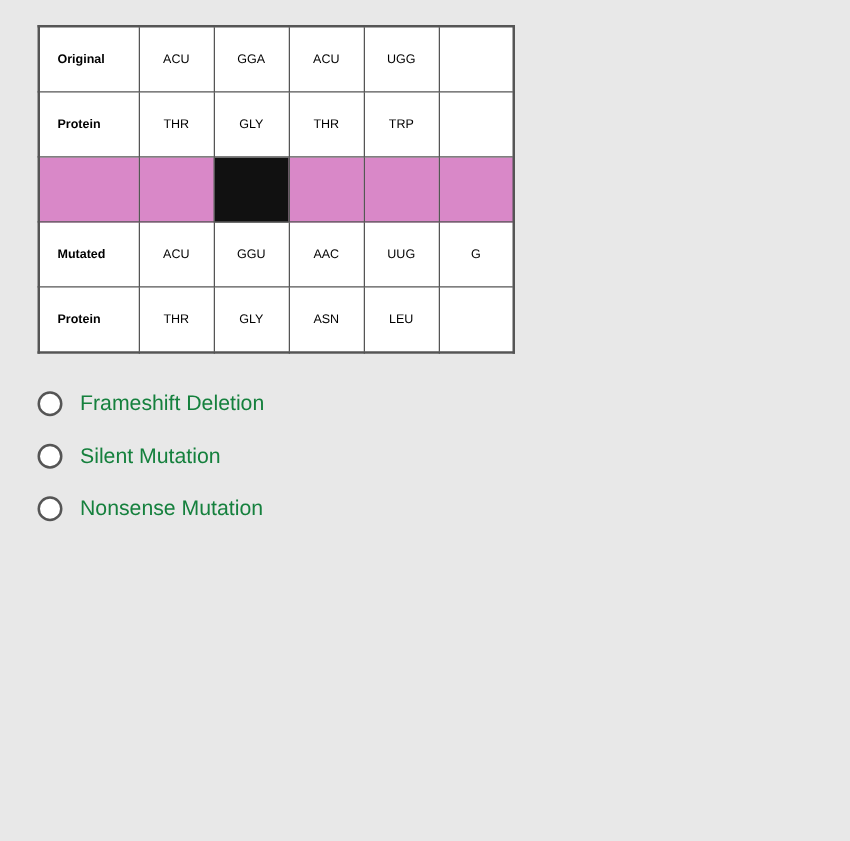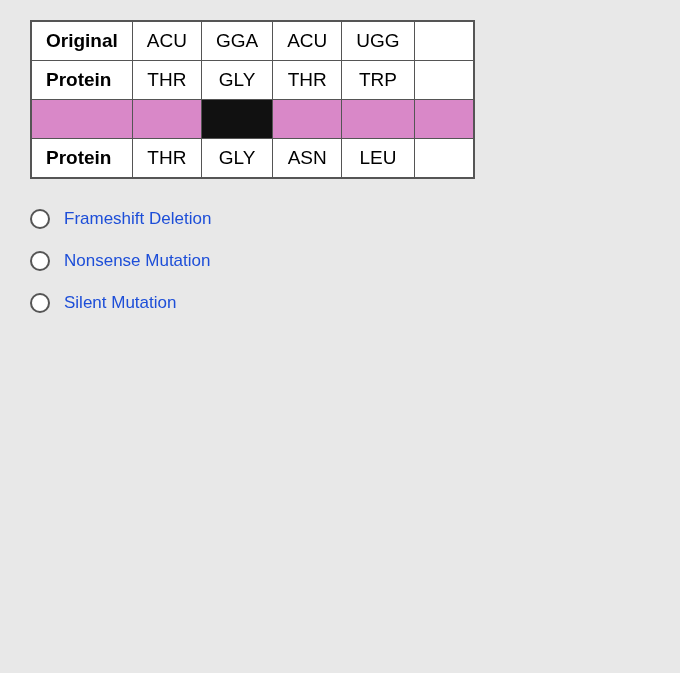--- a/index.html
+++ b/index.html
@@ -17,23 +17,23 @@
     }
 
     table {
       border-collapse: collapse;
       border: 2px solid #555;
       background: white;
     }
 
     table td {
       border: 1.5px solid #555;
-      padding: 8px 14px;
+      padding: 20px 14px;
       text-align: center;
-      font-size: 19px;
+      font-size: 10px;
       min-width: 60px;
     }
 
     .row-label {
       font-weight: bold;
       text-align: left;
       min-width: 80px;
     }
 
     .pink-row td {
@@ -48,21 +48,21 @@
       list-style: none;
       padding: 0;
       margin-top: 10px;
     }
 
     .options-list li {
       display: flex;
       align-items: center;
       font-size: 17px;
       margin-bottom: 22px;
-      color: #1d4ed8;
+      color: #15803d;
     }
 
     .radio-circle {
       display: inline-block;
       width: 20px;
       height: 20px;
       border: 2px solid #555;
       border-radius: 50%;
       margin-right: 14px;
       flex-shrink: 0;
@@ -96,39 +96,47 @@
 
     <tr class="pink-row">
       <td class="row-label">&nbsp;</td>
       <td>&nbsp;</td>
       <td class="black-cell">&nbsp;</td>
       <td>&nbsp;</td>
       <td>&nbsp;</td>
       <td>&nbsp;</td>
     </tr>
 
+    <tr>
+      <td class="row-label">Mutated</td>
+      <td>ACU</td>
+      <td>GGU</td>
+      <td>AAC</td>
+      <td>UUG</td>
+      <td>G</td>
+    </tr>
 
     <tr>
       <td class="row-label">Protein</td>
       <td>THR</td>
       <td>GLY</td>
       <td>ASN</td>
       <td>LEU</td>
       <td></td>
     </tr>
   </tbody>
     </table>
 </div>
 
 <ul class="options-list">
   <li>
     <span class="radio-circle"></span>
     <span>Frameshift Deletion</span>
   </li>
   <li>
     <span class="radio-circle"></span>
-    <span>Nonsense Mutation</span>
+    <span>Silent Mutation</span>
   </li>
   <li>
     <span class="radio-circle"></span>
-    <span>Silent Mutation</span>
+    <span>Nonsense Mutation</span>
   </li>
 </ul>
 
 </body></html>

